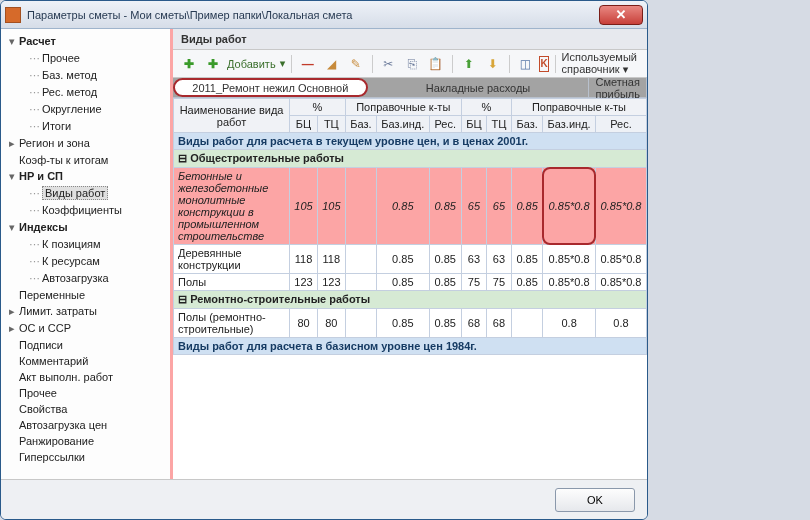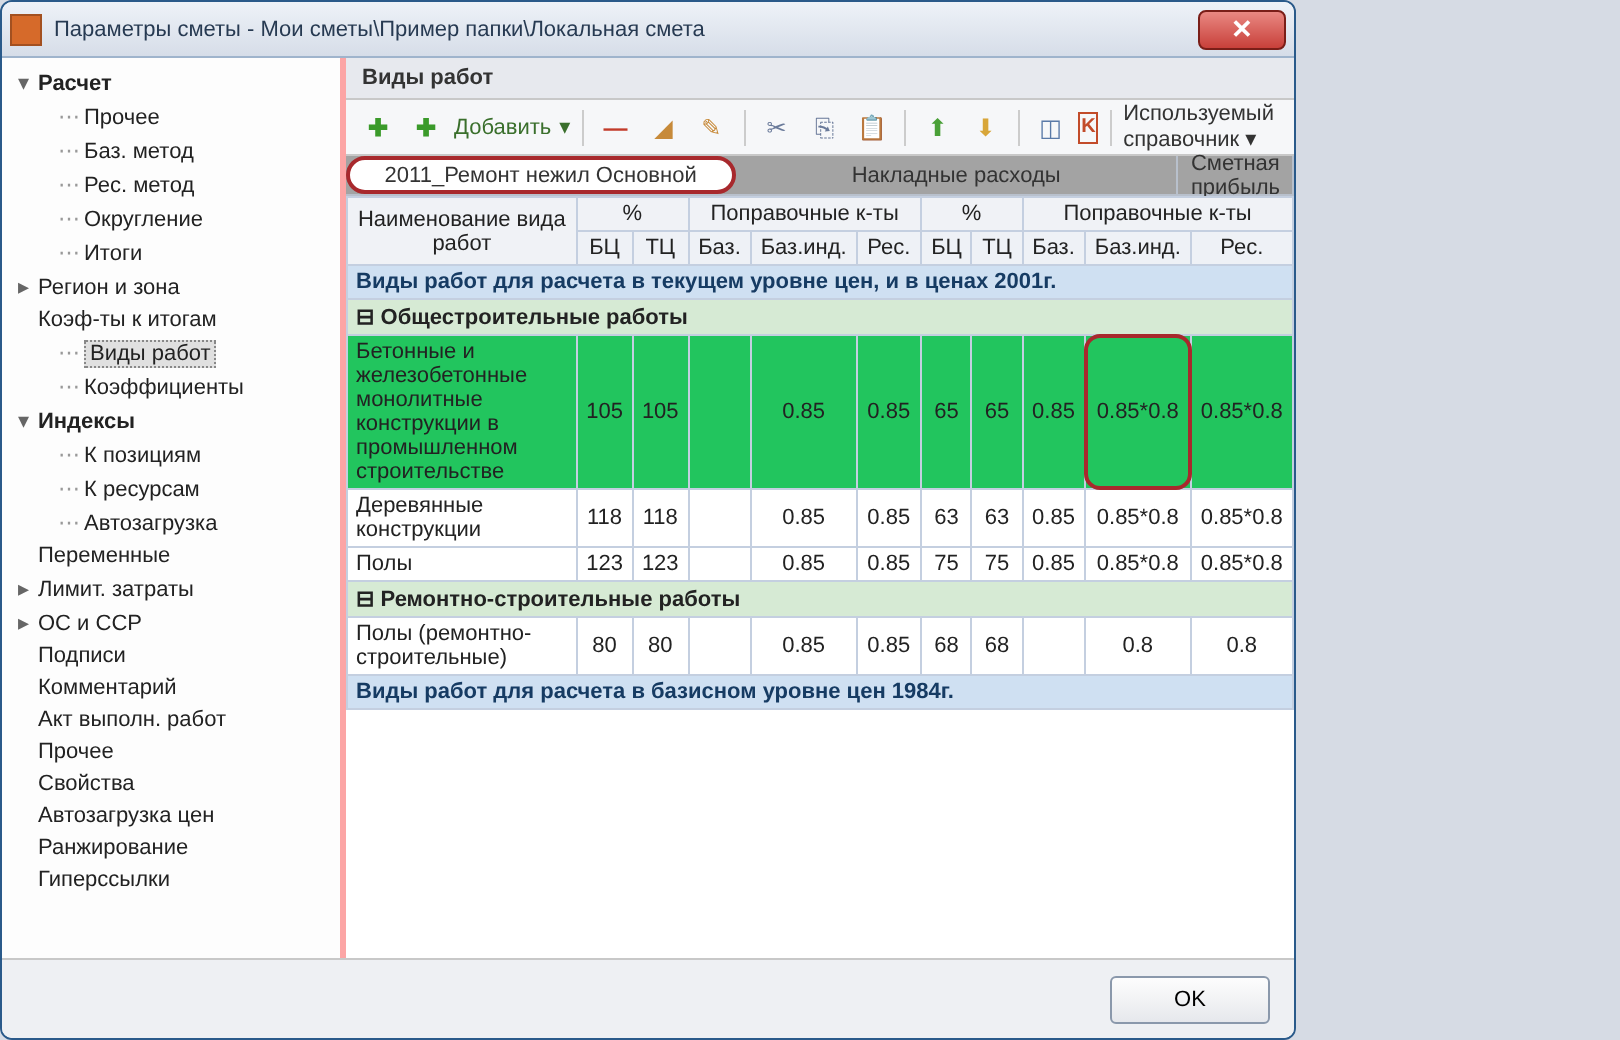--- a/index.html
+++ b/index.html
@@ -32,21 +32,21 @@
 .tab{border-right:1px solid #b8c0cc;display:flex;align-items:center;justify-content:center;padding:0 6px;color:#333;}
 .tab.active{background:#fff;border:2px solid #a8292d;border-radius:10px;height:19px;margin-top:0;}
 .grid{flex:1;overflow:auto;background:#fff;}
 table{border-collapse:collapse;width:100%;}
 th,td{border:1px solid #c4cfe0;padding:2px 4px;text-align:center;font-size:11px;color:#222;}
 th{background:#eef1f6;font-weight:normal;}
 .hdr-group th{background:#f0f2f6;}
 .rowtitle{text-align:left;}
 .band-blue td{background:#cfe0f2;color:#163b63;font-weight:bold;text-align:left;}
 .band-green td{background:#d6ead4;font-weight:bold;text-align:left;}
-.row-yellow td{background:#22c55e;}
+.row-yellow td{background:#fca5a5;font-style:italic;}
 .cell-mark{position:relative;}
 .cell-mark::after{content:"";position:absolute;inset:-1px;border:2px solid #a8292d;border-radius:8px;pointer-events:none;}
 .footer{height:40px;background:#eef0f3;border-top:1px solid #c8c8c8;display:flex;align-items:center;justify-content:flex-end;padding:0 12px;}
 .okbtn{width:80px;height:24px;background:linear-gradient(#fdfdfd,#e6e8ec);border:1px solid #8a98ab;border-radius:3px;}
 </style>
 </head>
 <body>
 
 <div class="window">
   <div class="titlebar">
@@ -58,20 +58,21 @@
     <div class="sidebar">
       <ul class="tree" id="tree">
           <li class="lvl1"><span class="arrow">▾</span><span class="bold ">Расчет</span></li>
           <li class="lvl2"><span class="dots">⋯</span><span class="">Прочее</span></li>
           <li class="lvl2"><span class="dots">⋯</span><span class="">Баз. метод</span></li>
           <li class="lvl2"><span class="dots">⋯</span><span class="">Рес. метод</span></li>
           <li class="lvl2"><span class="dots">⋯</span><span class="">Округление</span></li>
           <li class="lvl2"><span class="dots">⋯</span><span class="">Итоги</span></li>
           <li class="lvl1"><span class="arrow">▸</span><span class="">Регион и зона</span></li>
           <li class="lvl1"><span class="arrow"></span><span class="">Коэф-ты к итогам</span></li>
+          <li class="lvl1"><span class="arrow">▾</span><span class="bold ">НР и СП</span></li>
           <li class="lvl2"><span class="dots">⋯</span><span class="sel">Виды работ</span></li>
           <li class="lvl2"><span class="dots">⋯</span><span class="">Коэффициенты</span></li>
           <li class="lvl1"><span class="arrow">▾</span><span class="bold ">Индексы</span></li>
           <li class="lvl2"><span class="dots">⋯</span><span class="">К позициям</span></li>
           <li class="lvl2"><span class="dots">⋯</span><span class="">К ресурсам</span></li>
           <li class="lvl2"><span class="dots">⋯</span><span class="">Автозагрузка</span></li>
           <li class="lvl1"><span class="arrow"></span><span class="">Переменные</span></li>
           <li class="lvl1"><span class="arrow">▸</span><span class="">Лимит. затраты</span></li>
           <li class="lvl1"><span class="arrow">▸</span><span class="">ОС и ССР</span></li>
           <li class="lvl1"><span class="arrow"></span><span class="">Подписи</span></li>

